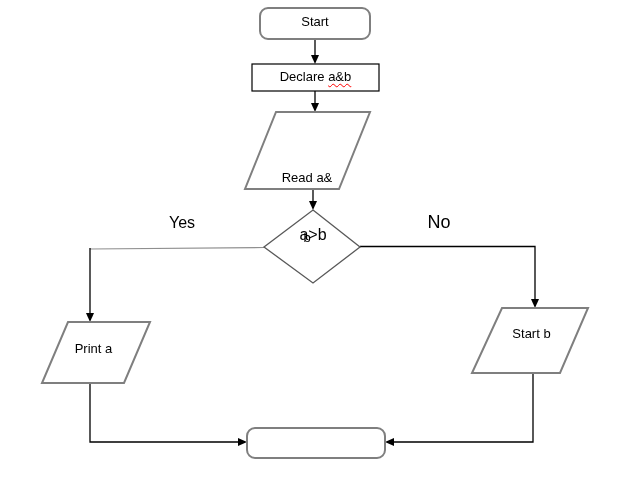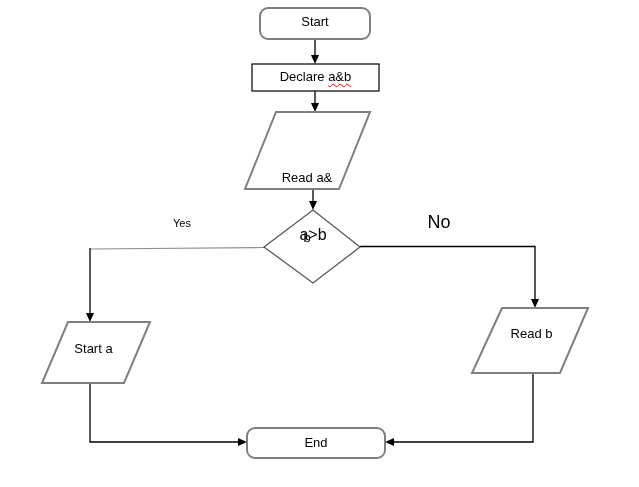--- a/index.html
+++ b/index.html
@@ -27,21 +27,21 @@
     font-size: 13px;
     line-height: 16px;
     color: #000000;
     white-space: pre;
   }
   .lbl-start   { left: 260px; top: 14px;  width: 110px; }
   .lbl-declare { left: 252px; top: 69px;  width: 127px; }
   .lbl-read    { left: 262px; top: 128px; width: 90px; line-height: 20px; text-align: center; }
   .lbl-read span { display: block; }
   .lbl-decision{ left: 283px; top: 227px; width: 60px; font-size: 16px; }
-  .lbl-yes     { left: 157px; top: 215px; width: 50px; font-size: 11px; }
+  .lbl-yes     { left: 157px; top: 215px; width: 50px; font-size: 16px; }
   .lbl-no      { left: 414px; top: 214px; width: 50px; font-size: 18px; }
   .lbl-print-a { left: 56px;  top: 341px; width: 75px; }
   .lbl-print-b { left: 494px; top: 326px; width: 75px; }
   .lbl-end     { left: 247px; top: 435px; width: 138px; }
   .squiggle {
     text-decoration: underline;
     text-decoration-style: wavy;
     text-decoration-color: #ff0000;
     text-decoration-thickness: 1px;
     text-underline-offset: 2px;
@@ -85,18 +85,17 @@
     <span>Read a&amp;</span>
     <span>b</span>
   </div>
 
   <div class="label lbl-decision">a&gt;b</div>
 
   <div class="label lbl-yes">Yes</div>
 
   <div class="label lbl-no">No</div>
 
-  <div class="label lbl-print-a">Start a</div>
+  <div class="label lbl-print-a">Print a</div>
 
-  <div class="label lbl-print-b">Read b</div>
+  <div class="label lbl-print-b">Start b</div>
 
-  <div class="label lbl-end">End</div>
 </div>
 
 </body></html>

